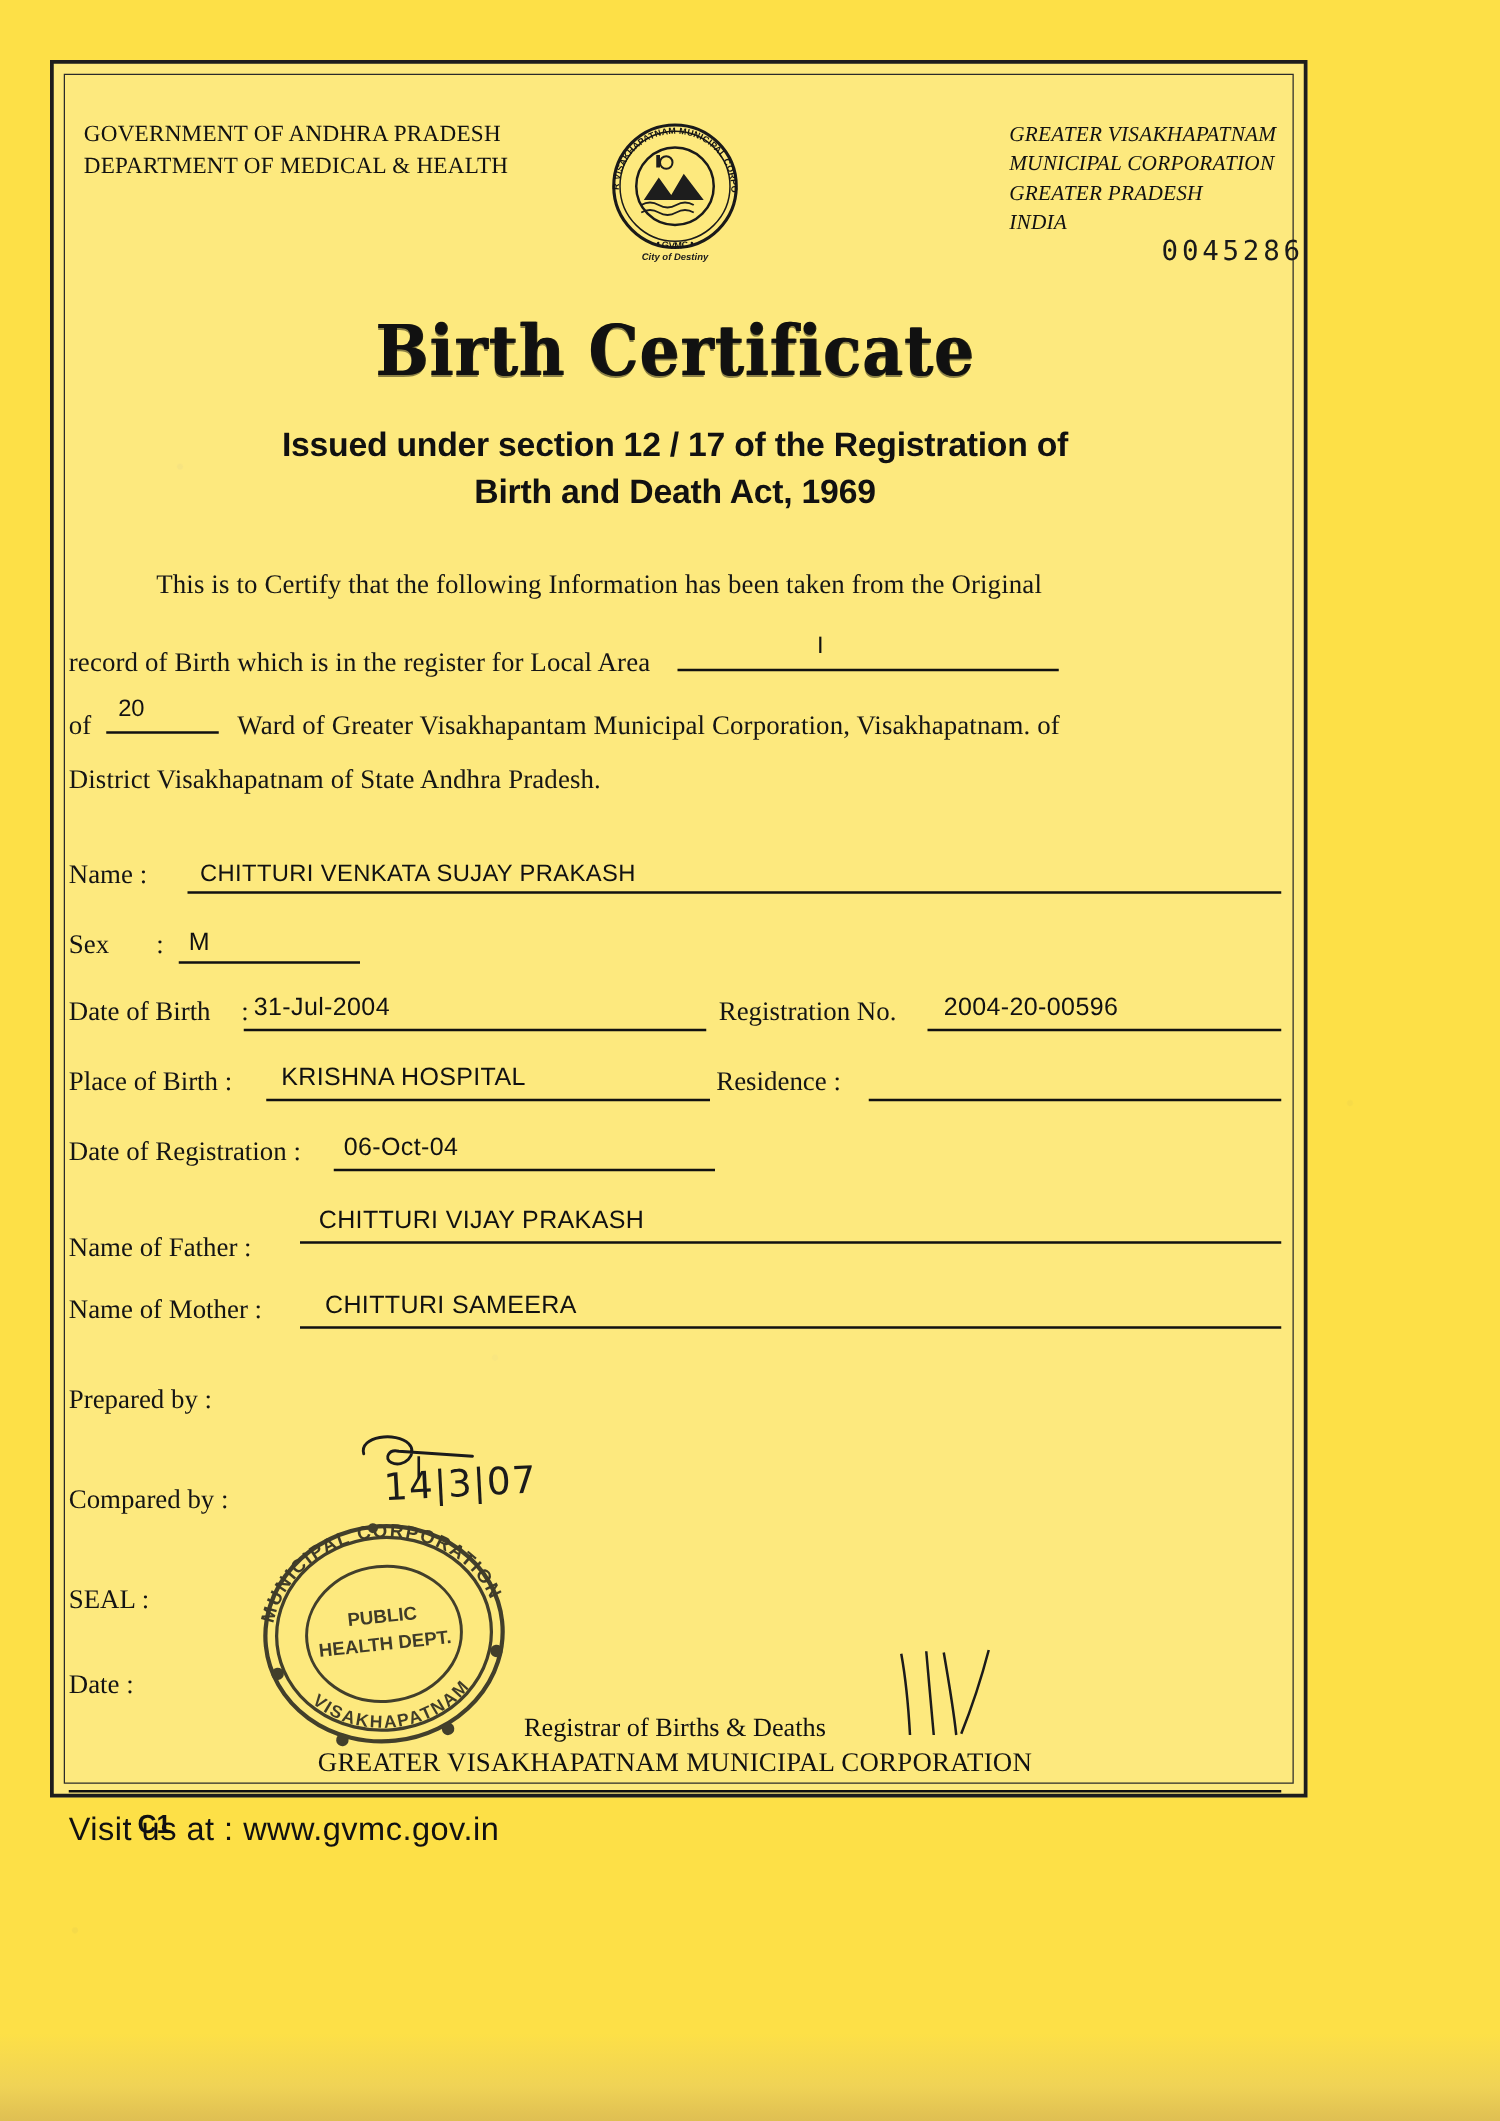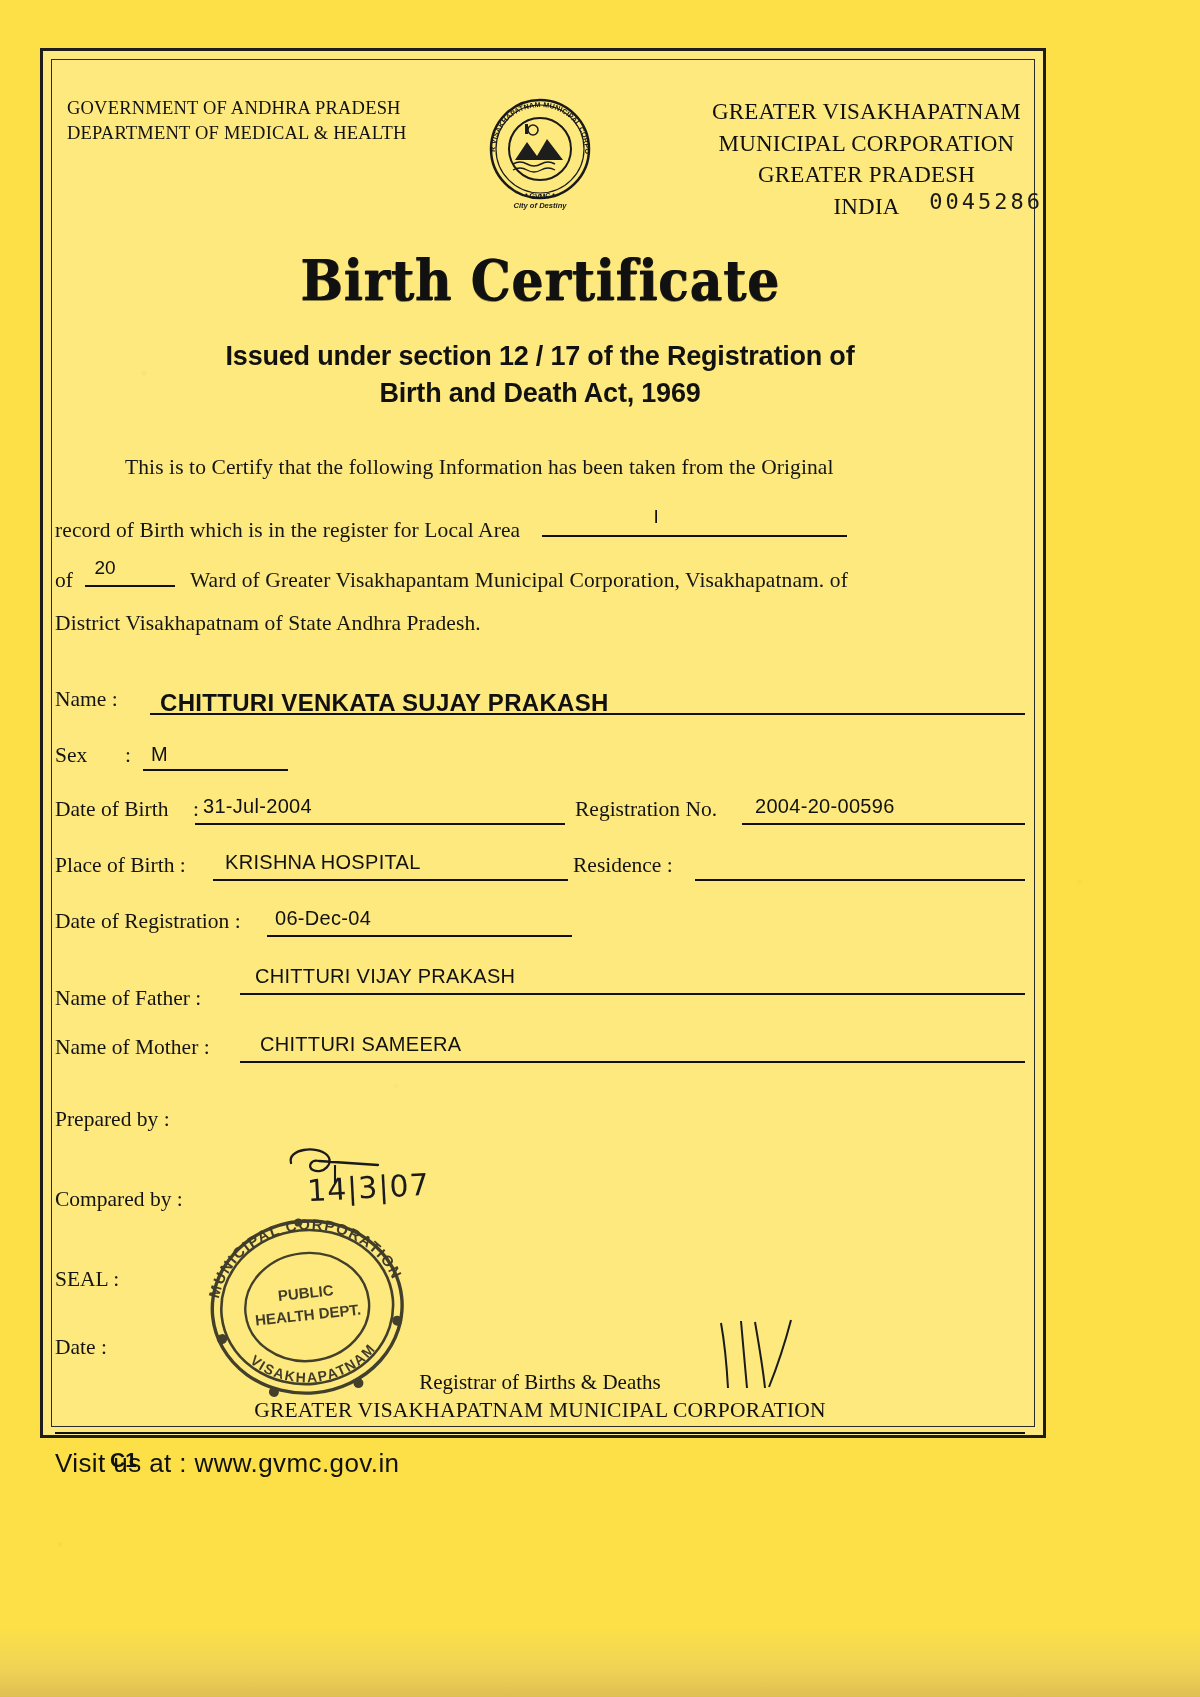--- a/index.html
+++ b/index.html
@@ -76,24 +76,25 @@
     left: 12px;
     top: 36px;
     font-size: 18.5px;
     line-height: 1.35;
     letter-spacing: .2px;
   }
   .hdr-right {
     position: absolute;
     right: 4px;
     top: 36px;
-    text-align: center;
-    font-size: 23px;
+    text-align: left;
+    font-size: 17px;
     line-height: 1.38;
     letter-spacing: .2px;
+    font-style: italic;
   }
   .emblem {
     position: absolute;
     left: 420px;
     top: 24px;
     width: 130px;
     height: 130px;
   }
   .emblem svg { display:block; }
 
@@ -371,21 +372,21 @@
       <div class="pline">
         <span class="txt">District Visakhapatnam of State Andhra Pradesh.</span>
       </div>
     </div>
 
     <div class="fields">
 
       <div class="frow">
         <span class="lbl" style="left:0;top:0;">Name  :</span>
         <span class="rule" style="left:95px;top:26px;width:875px;"></span>
-        <span class="val" style="left:105px;top:2px;font-size:24px;font-weight:bold;">CHITTURI  VENKATA SUJAY PRAKASH</span>
+        <span class="val" style="left:105px;top:2px;font-size:19px;">CHITTURI  VENKATA SUJAY PRAKASH</span>
       </div>
 
       <div class="frow">
         <span class="lbl" style="left:0;top:56px;">Sex</span>
         <span class="lbl" style="left:70px;top:56px;">:</span>
         <span class="rule" style="left:88px;top:82px;width:145px;"></span>
         <span class="val" style="left:96px;top:56px;">M</span>
       </div>
 
       <div class="frow">
@@ -405,21 +406,21 @@
         <span class="val" style="left:170px;top:164px;">KRISHNA HOSPITAL</span>
 
         <span class="lbl" style="left:518px;top:166px;">Residence :</span>
         <span class="rule" style="left:640px;top:192px;width:330px;"></span>
         <span class="val" style="left:652px;top:164px;"></span>
       </div>
 
       <div class="frow">
         <span class="lbl" style="left:0;top:222px;">Date of Registration :</span>
         <span class="rule" style="left:212px;top:248px;width:305px;"></span>
-        <span class="val" style="left:220px;top:220px;">06-Dec-04</span>
+        <span class="val" style="left:220px;top:220px;">06-Oct-04</span>
       </div>
 
       <div class="frow">
         <span class="lbl" style="left:0;top:280px;margin-top:19px;">Name of Father  :</span>
         <span class="rule" style="left:185px;top:306px;width:785px;"></span>
         <span class="val" style="left:200px;top:278px;">CHITTURI  VIJAY PRAKASH</span>
       </div>
 
       <div class="frow">
         <span class="lbl" style="left:0;top:348px;">Name of Mother :</span>

